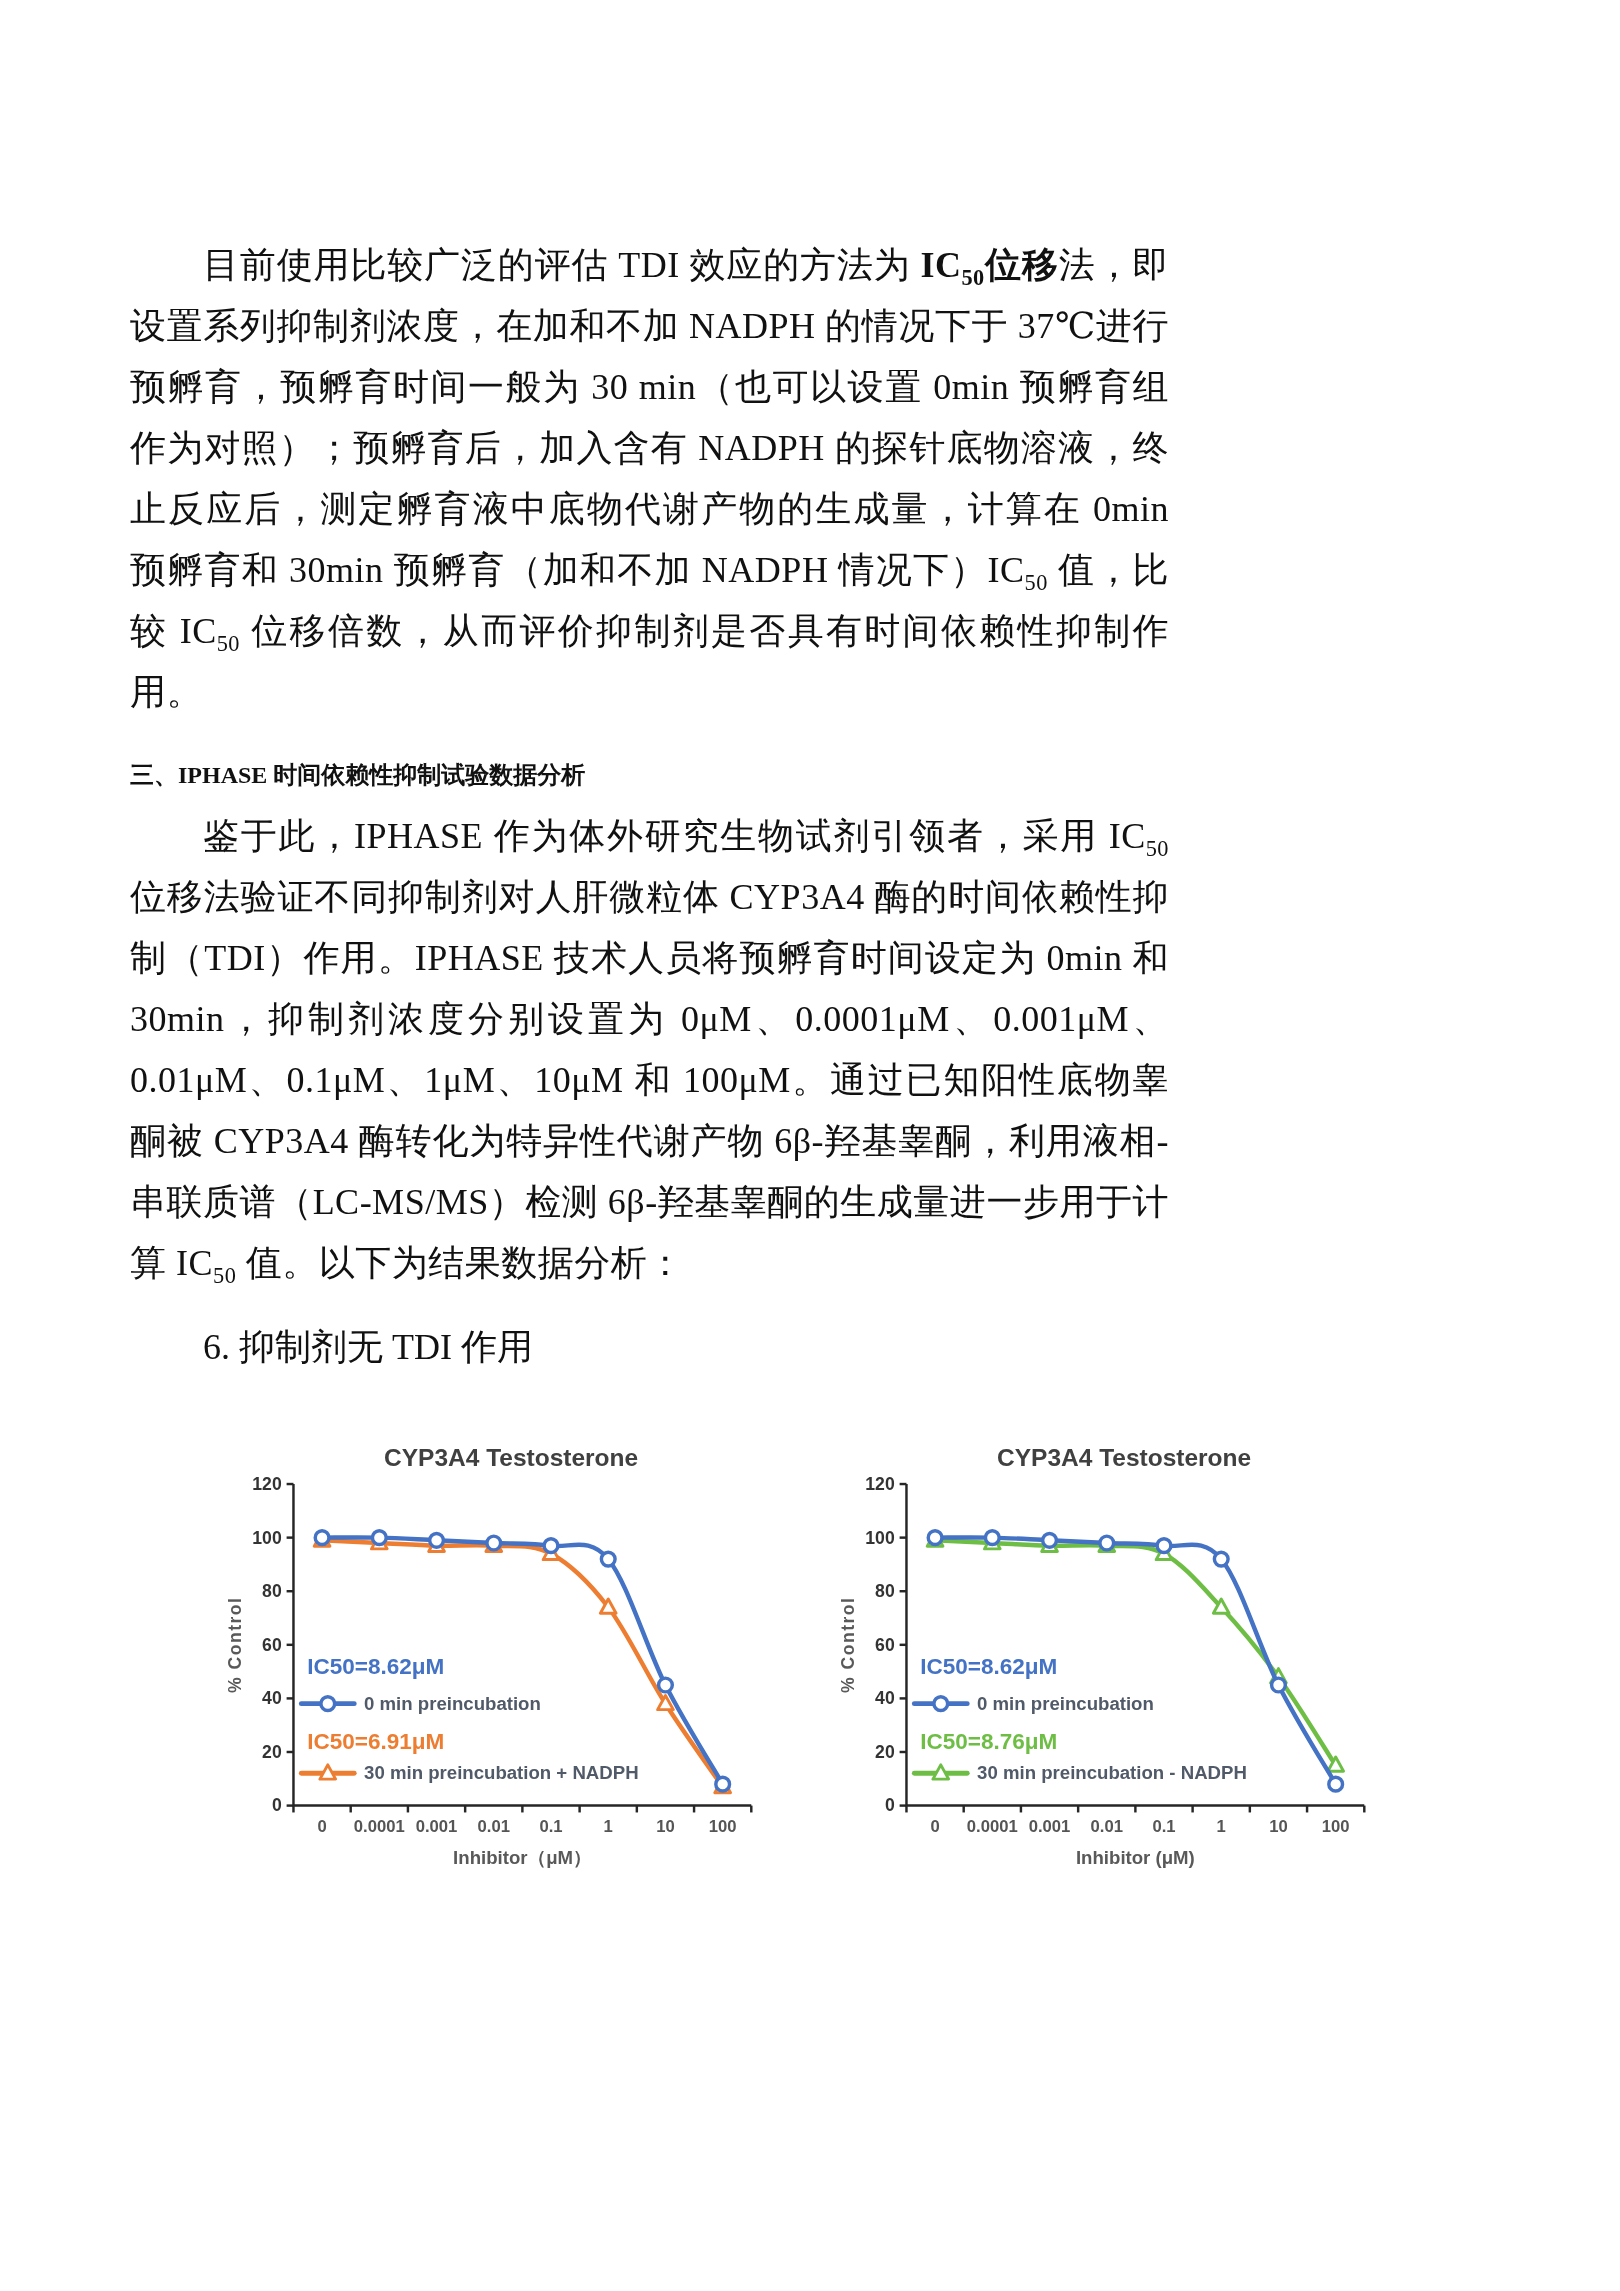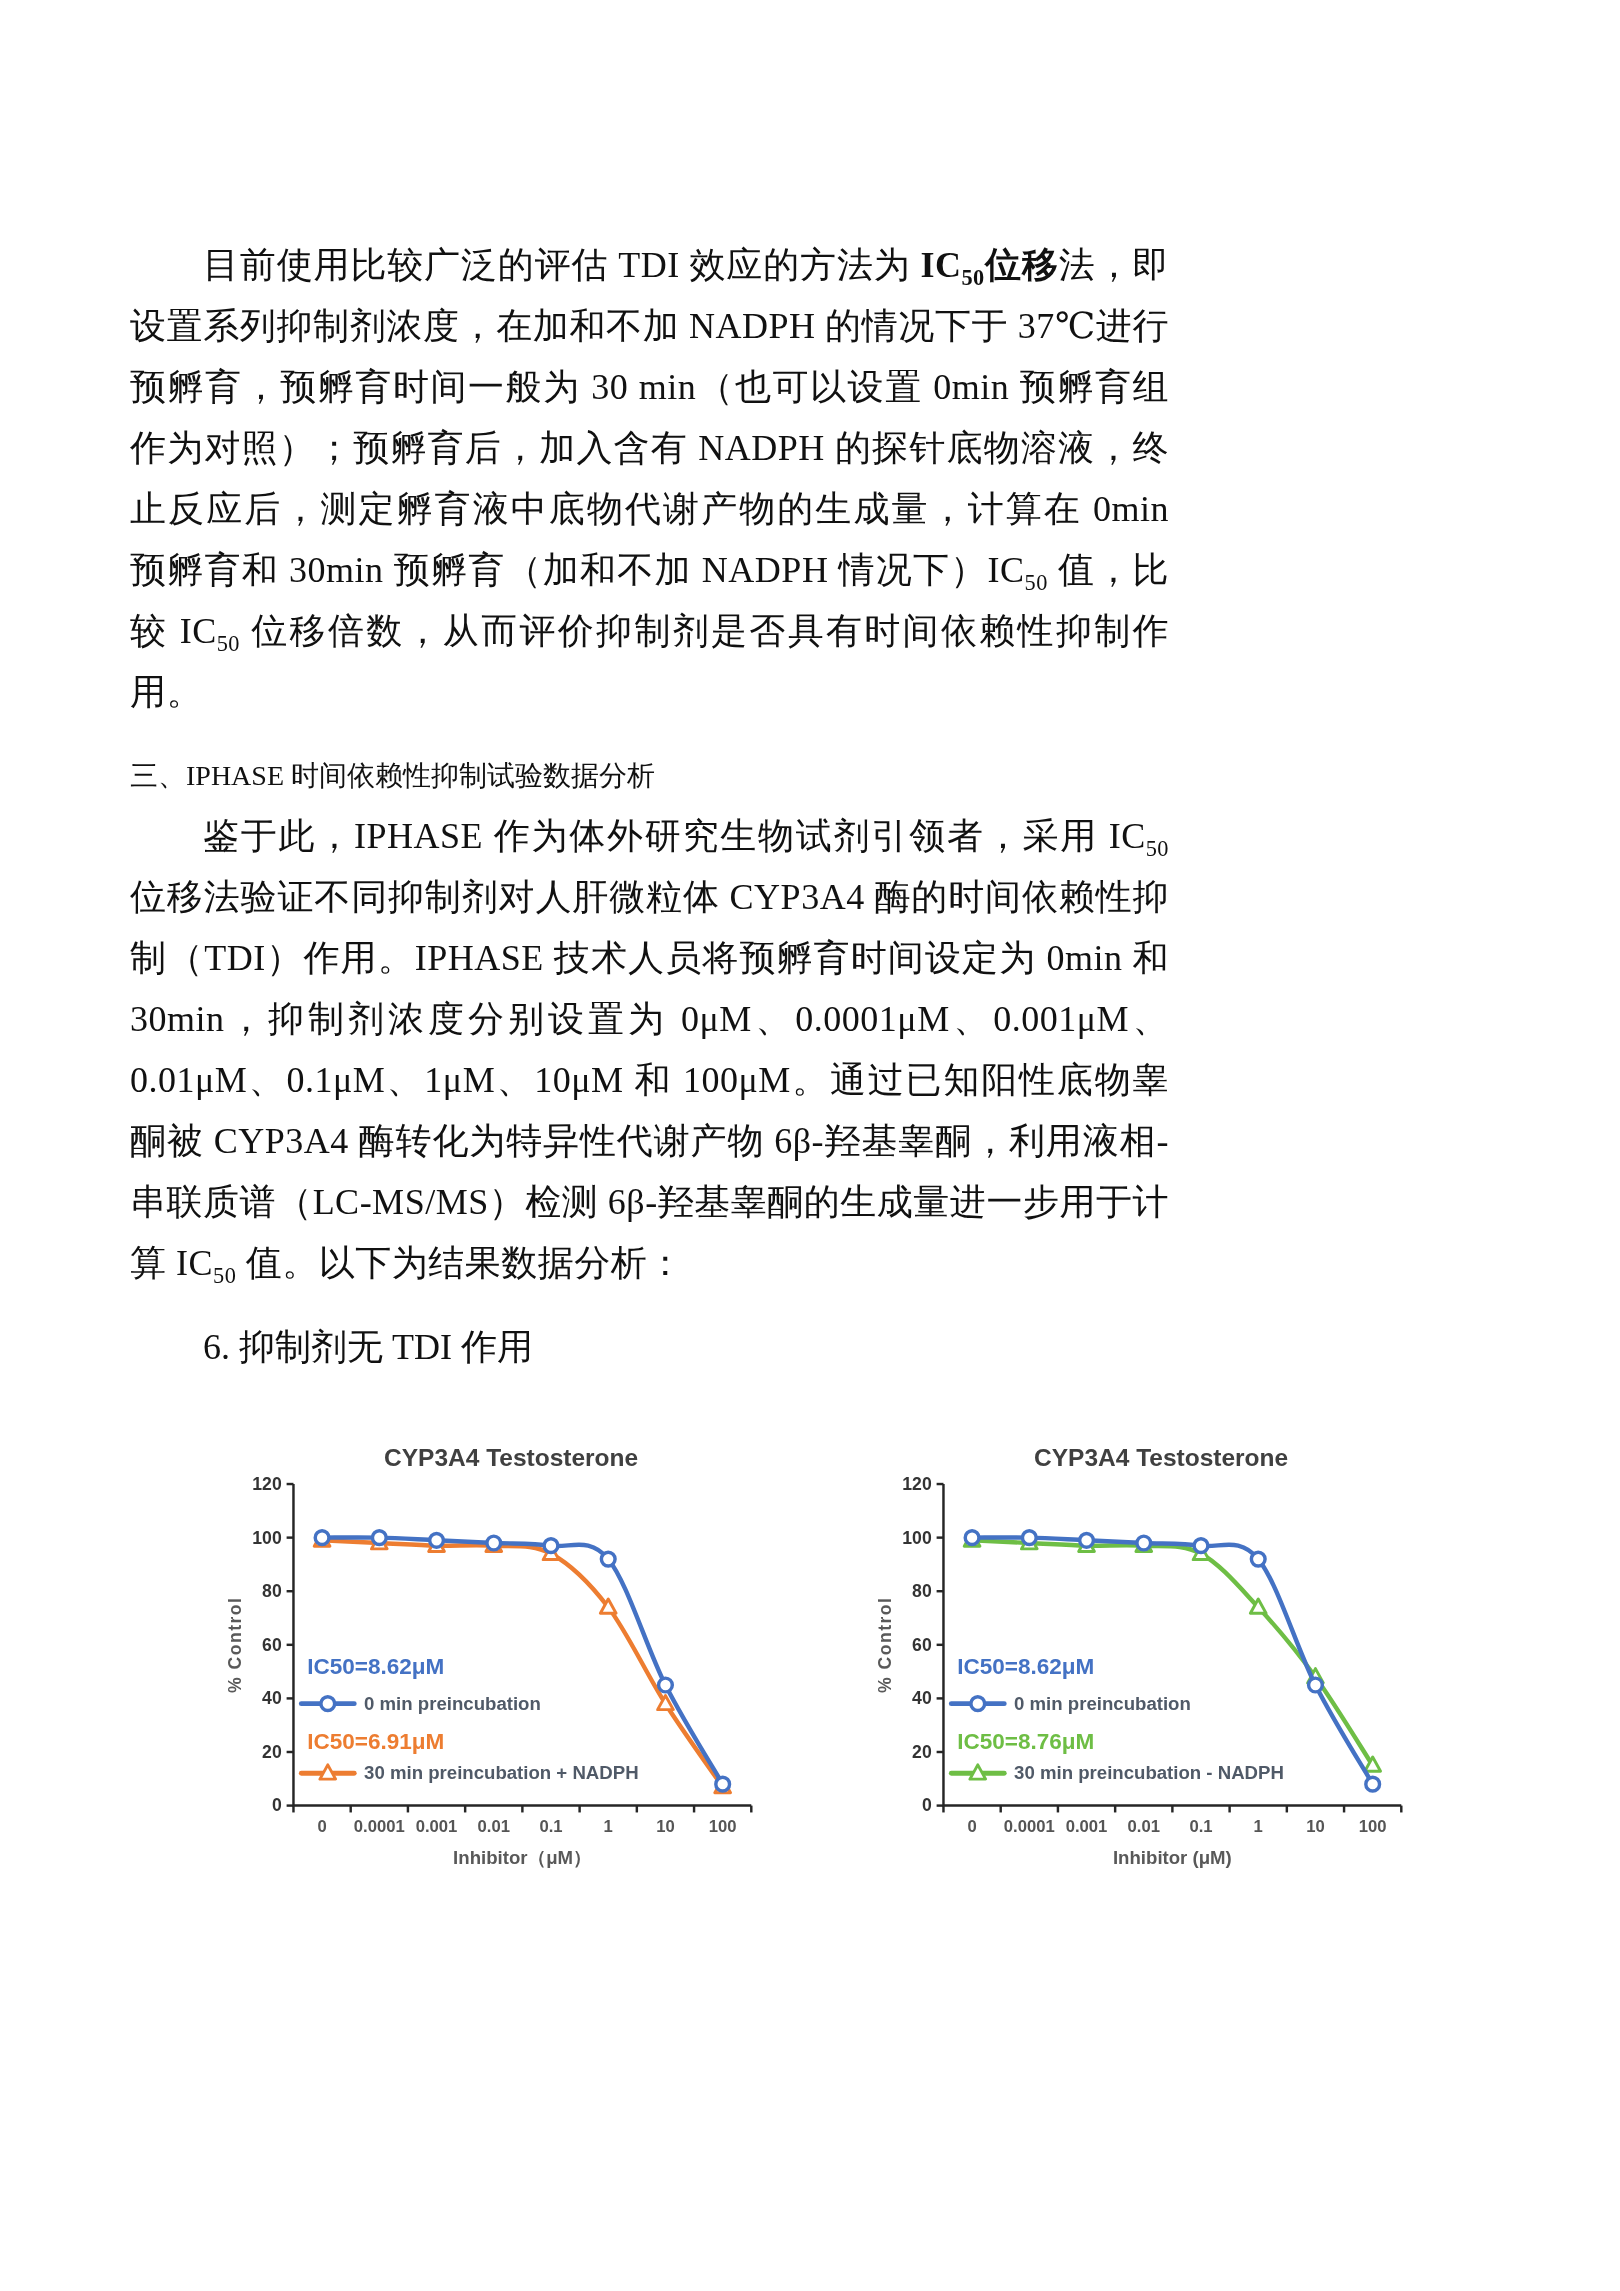--- a/index.html
+++ b/index.html
@@ -17,33 +17,33 @@
     font-size:36px;
     line-height:61px;
     text-align:justify;
     letter-spacing:0.5px;
   }
   .body-text .b{font-weight:bold;}
   .body-text .sub{vertical-align:sub;font-size:0.62em;line-height:0;}
   .indent{text-indent:73px;}
   .section-heading{
     margin:21.6px 0 0 0;
-    font-size:28px;
+    font-size:24px;
     line-height:61px;
-    font-weight:normal;
+    font-weight:bold;
   }
   .list-item{
     margin:23.5px 0 0 73px;
     font-size:36px;
     line-height:61px;
   }
   .charts-row{
     display:flex;
     margin:57px 0 0 87px;
-    gap:101px;
+    gap:64px;
   }
   .chart{margin:0;padding:0;}
   svg text{font-family:"Liberation Sans","DejaVu Sans",sans-serif;}
 </style>
 </head>
 <body>
 
 <div class="page">
 
   <p class="body-text indent"><span class="">目前使用比较广泛的评估 TDI 效应的方法为 </span><span class="b ">IC</span><span class="b sub">50</span><span class="b ">位移</span><span class="">法，即设置系列抑制剂浓度，在加和不加 NADPH 的情况下于 37℃进行预孵育，预孵育时间一般为 30 min（也可以设置 0min 预孵育组作为对照）；预孵育后，加入含有 NADPH 的探针底物溶液，终止反应后，测定孵育液中底物代谢产物的生成量，计算在 0min 预孵育和 30min 预孵育（加和不加 NADPH 情况下）</span><span class="">IC</span><span class="sub">50</span><span class=""> 值，比较 </span><span class="">IC</span><span class="sub">50</span><span class=""> 位移倍数，从而评价抑制剂是否具有时间依赖性抑制作用。</span></p>

